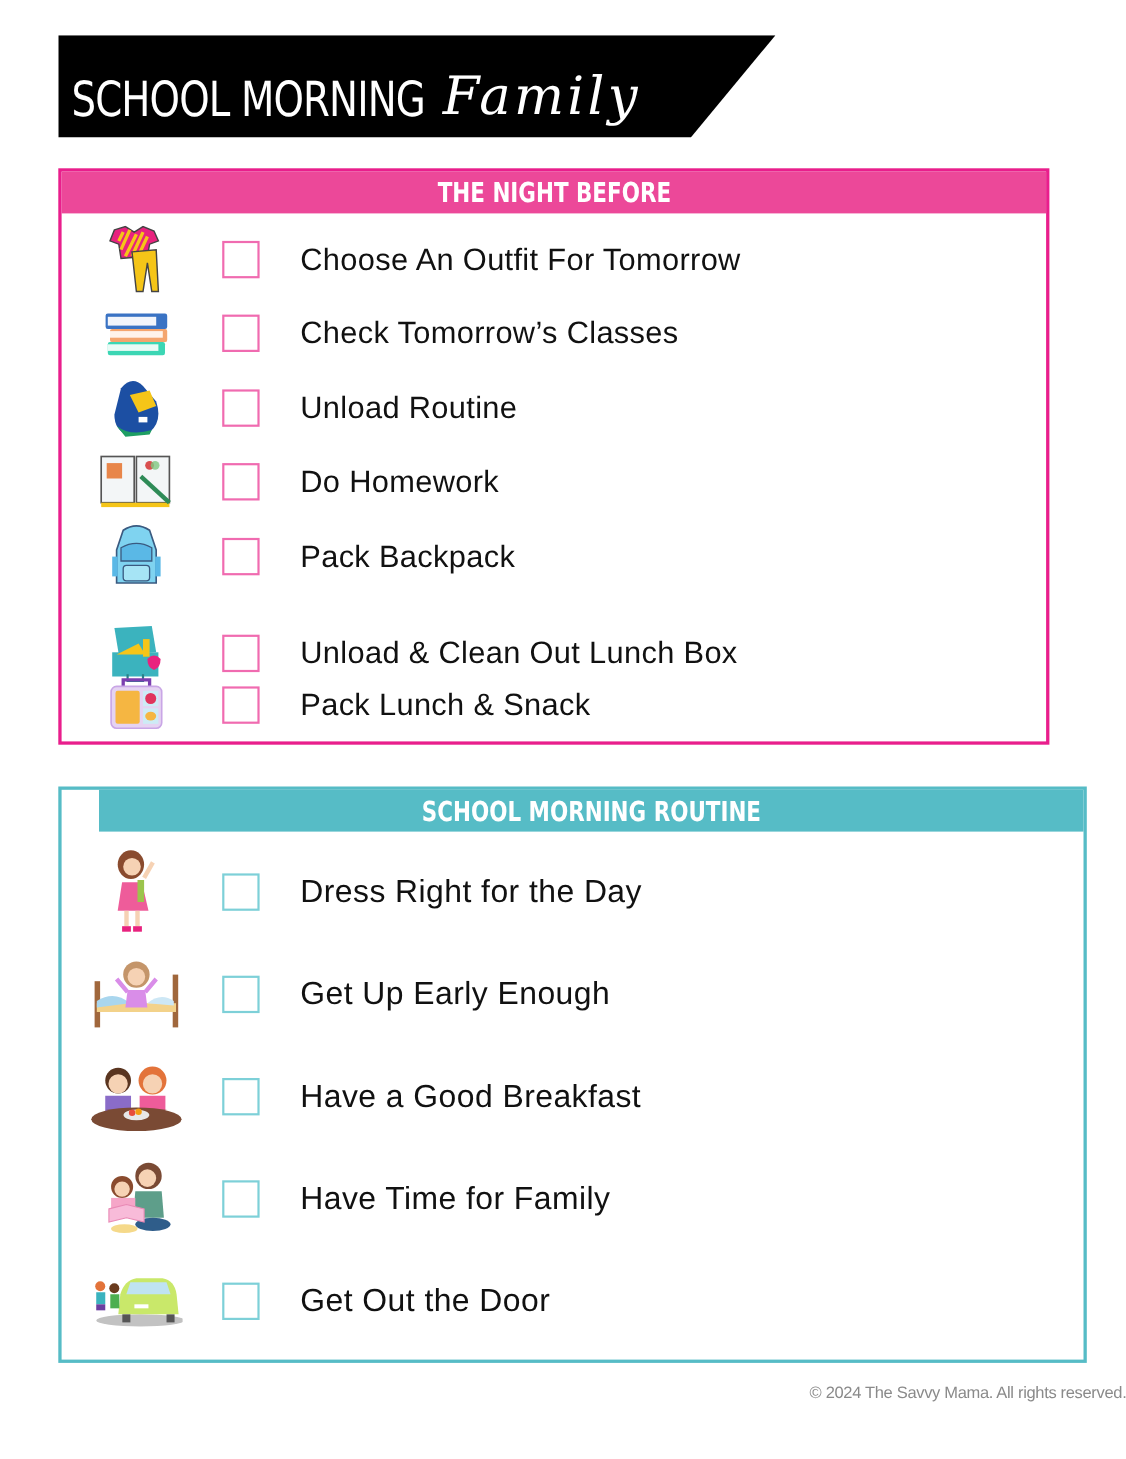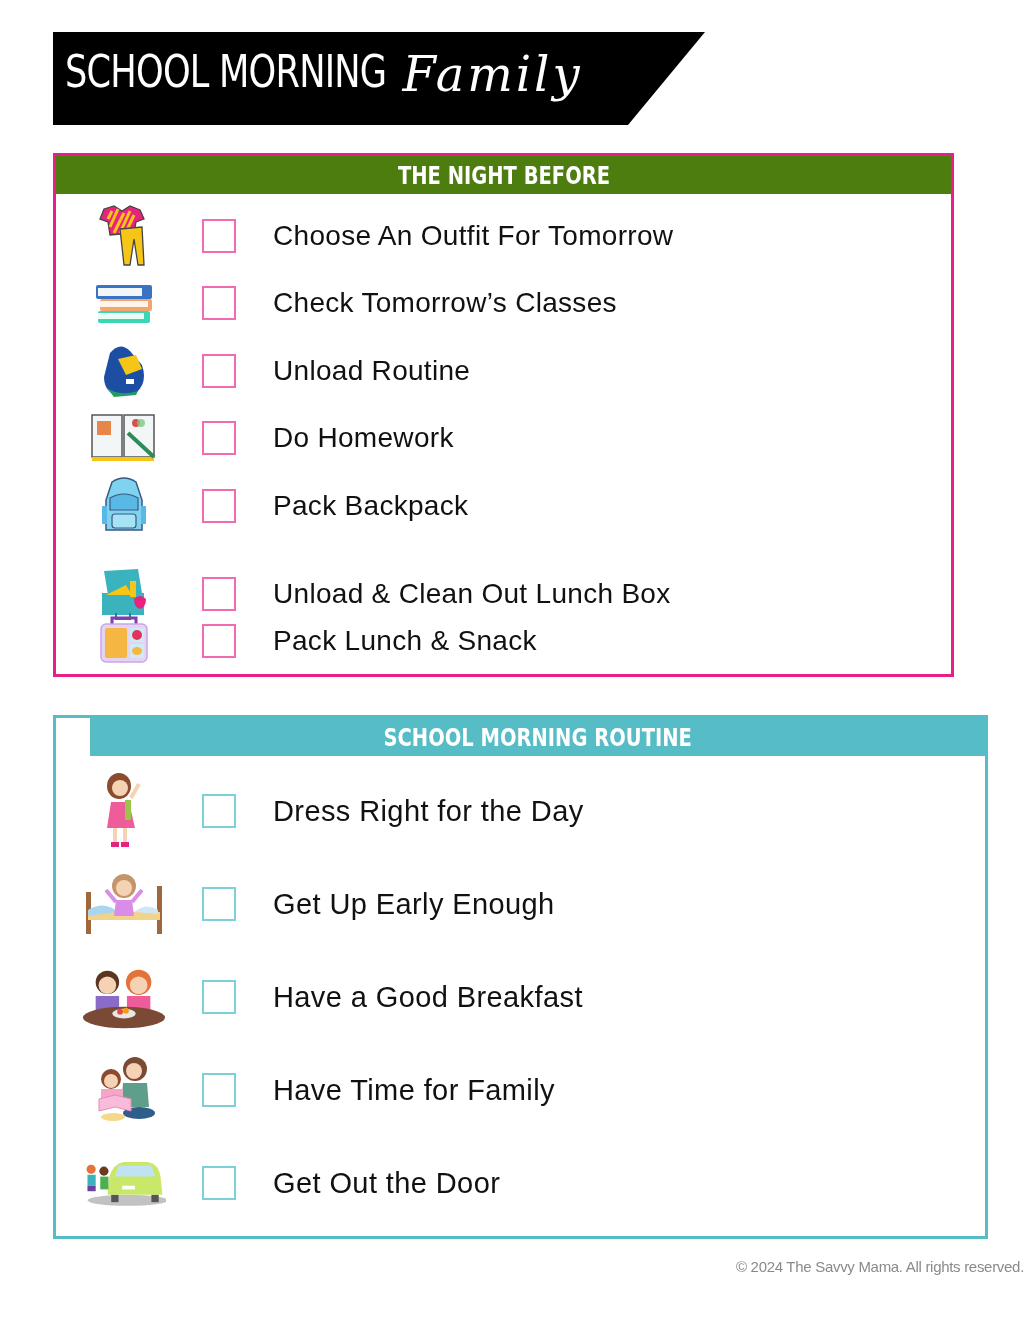--- a/index.html
+++ b/index.html
@@ -1,27 +1,27 @@
 <!DOCTYPE html>
 <html><head>
 <meta charset="utf-8">
 <style>
   html, body { margin:0; padding:0; background:#ffffff; }
   body { width:1024px; height:1326px; position:relative; overflow:hidden; font-family:"DejaVu Sans", "Liberation Sans", sans-serif; }
   .banner { position:absolute; left:53px; top:32px; width:652px; height:93px; }
   .banner svg { position:absolute; left:0; top:0; }
-  .banner-text { position:absolute; left:12px; top:14px; height:70px; display:flex; align-items:flex-start; color:#fff; white-space:nowrap; }
+  .banner-text { position:absolute; left:12px; top:14px; height:70px; display:flex; align-items:flex-end; color:#fff; white-space:nowrap; }
   .banner-main { font-family:"DejaVu Sans", sans-serif; font-size:44px; letter-spacing:-1px; transform:scaleX(0.8); transform-origin:left; display:inline-block; font-weight:normal; }
   .banner-script { font-family:"DejaVu Serif", serif; font-style:italic; font-size:48px; margin-left:-64px; letter-spacing:3px; }
 
   .box { position:absolute; left:53px; width:895px; border:3px solid; box-sizing:content-box; }
   .box-header { height:38px; display:flex; align-items:center; justify-content:center; color:#fff; font-family:"DejaVu Sans", sans-serif; font-weight:bold; font-size:25px; letter-spacing:0; }
   .box-header span { display:inline-block; transform:scaleX(0.78); }
   .pink { border-color:#E91E8C; }
-  .pink .box-header { background:#4d7c0f; }
+  .pink .box-header { background:#ec4899; }
   .teal { border-color:#56BCC6;padding-left:34px; }
   .teal .box-header { background:#56BCC6; }
 
   .row { position:absolute; left:0; width:100%; display:flex; align-items:center; }
   .icon { position:absolute; left:26px; width:84px; display:flex; align-items:center; justify-content:center; }
   .chk { position:absolute; left:146px; width:34px; height:34px; border:2px solid; box-sizing:border-box; background:#fff; cursor:pointer; }
   .pink .chk { border-color:#F06BB0; }
   .teal .chk { border-color:#7DD0D8; }
   .label { position:absolute; left:217px; color:#111; white-space:nowrap; font-family:"Liberation Sans", "DejaVu Sans", sans-serif; }
   .pink .label { font-size:28px; letter-spacing:0.3px; }

